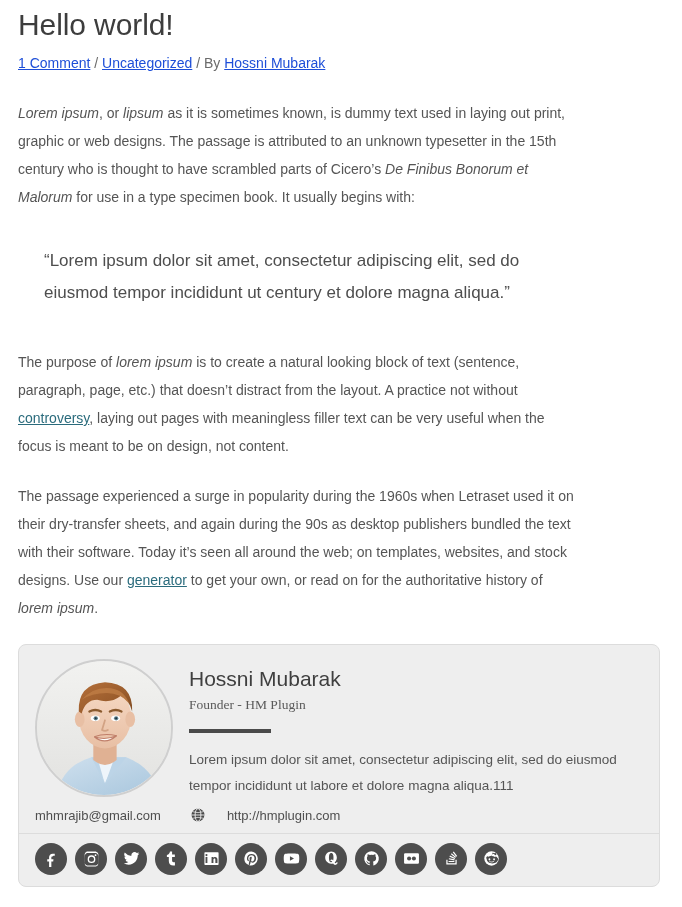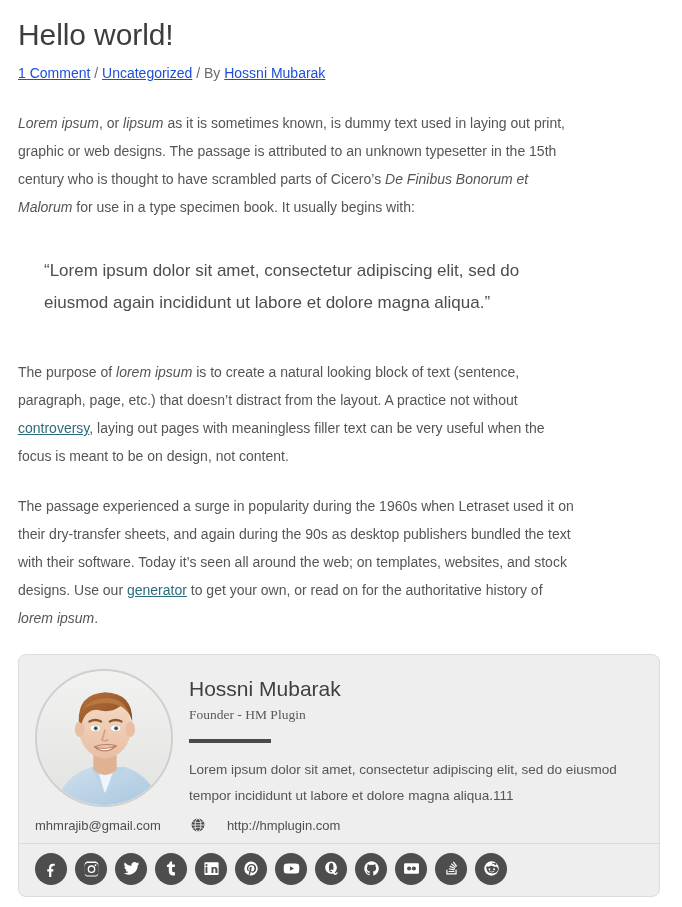--- a/index.html
+++ b/index.html
@@ -8,21 +8,21 @@
     background: #ffffff;
   }
   body {
     width: 682px;
     height: 907px;
     font-family: "Liberation Sans", sans-serif;
     color: #4a4a4a;
     overflow: hidden;
   }
   .page {
-    padding: 16px 18px 0 18px;
+    padding: 6px 18px 0 18px;
     box-sizing: border-box;
     width: 594px;
   }
 
   
   .post-title {
     font-size: 30px;
     font-weight: 400;
     color: #3d3d3d;
     margin: 0 0 10px 0;
@@ -180,21 +180,21 @@
 <div class="page">
 
   <h1 class="post-title">Hello world!</h1>
 
   <div class="post-meta">
     <a href="#">1 Comment</a><span class="sep"> / </span><a href="#">Uncategorized</a><span class="sep"> / </span><span class="sep">By </span><a href="#">Hossni Mubarak</a>
   </div>
 
   <p class="para"><em>Lorem ipsum</em><span>, or </span><em>lipsum</em><span> as it is sometimes known, is dummy text used in laying out print, graphic or web designs. The passage is attributed to an unknown typesetter in the 15th century who is thought to have scrambled parts of Cicero’s </span><em>De Finibus Bonorum et Malorum</em><span> for use in a type specimen book. It usually begins with:</span></p>
 
-  <blockquote class="quote">“Lorem ipsum dolor sit amet, consectetur adipiscing elit, sed do eiusmod again incididunt ut labore et dolore magna aliqua.”</blockquote>
+  <blockquote class="quote">“Lorem ipsum dolor sit amet, consectetur adipiscing elit, sed do eiusmod tempor incididunt ut century et dolore magna aliqua.”</blockquote>
 
   <p class="para"><span>The purpose of </span><em>lorem ipsum</em><span> is to create a natural looking block of text (sentence, paragraph, page, etc.) that doesn’t distract from the layout. A practice not without </span><a href="#">controversy</a><span>, laying out pages with meaningless filler text can be very useful when the focus is meant to be on design, not content.</span></p>
 
   <p class="para"><span>The passage experienced a surge in popularity during the 1960s when Letraset used it on their dry-transfer sheets, and again during the 90s as desktop publishers bundled the text with their software. Today it’s seen all around the web; on templates, websites, and stock designs. Use our </span><a href="#">generator</a><span> to get your own, or read on for the authoritative history of </span><em>lorem ipsum</em><span>.</span></p>
 
   <div class="author-box">
 
     <div class="author-main">
       <div class="avatar-wrap">
         <div class="avatar">

